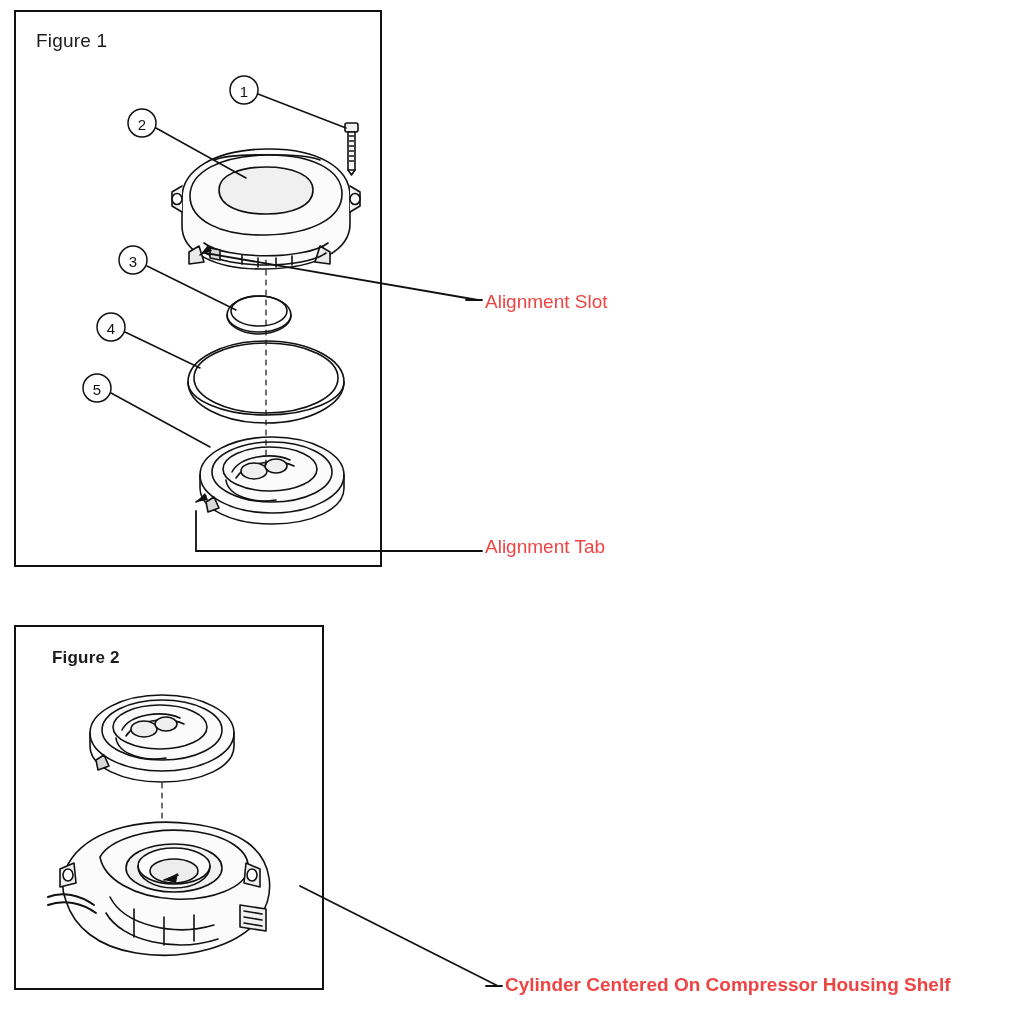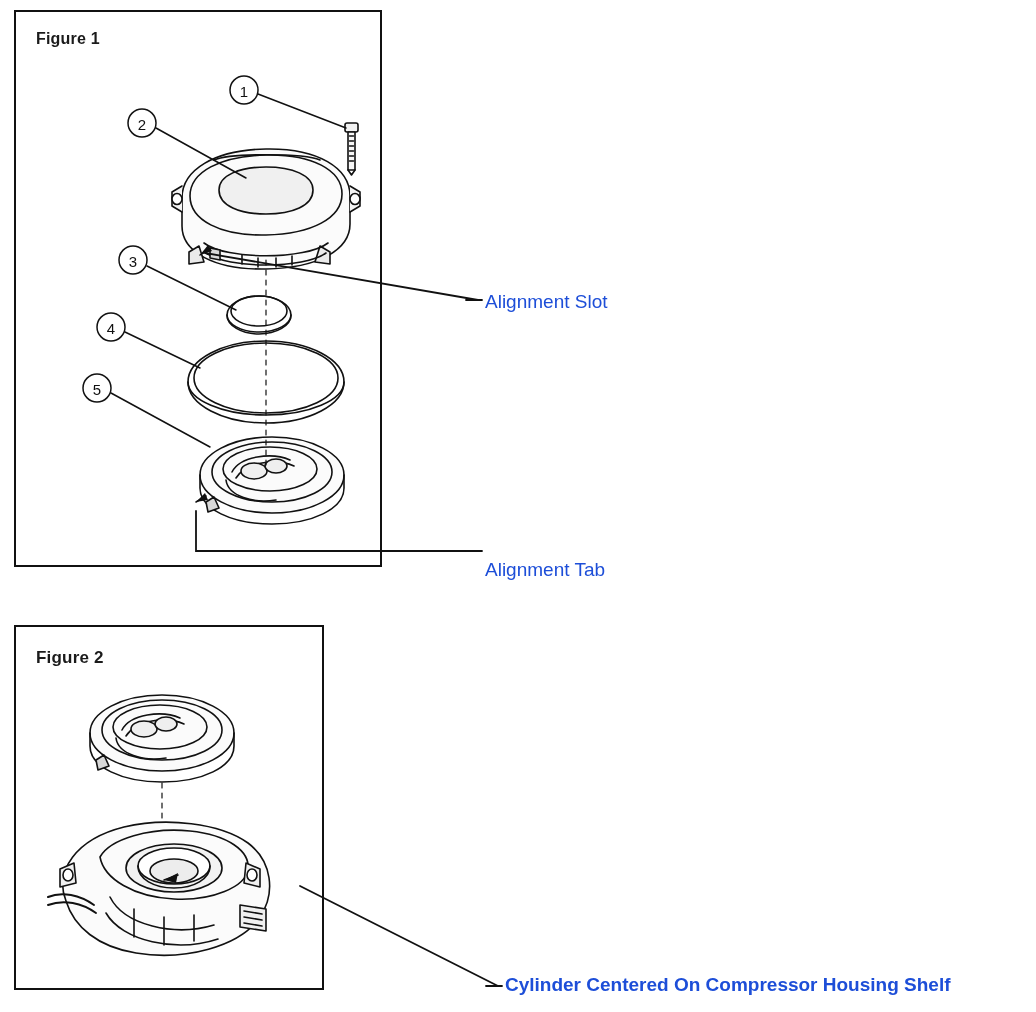--- a/index.html
+++ b/index.html
@@ -24,22 +24,22 @@
     width: 368px;
     height: 557px;
     border: 2px solid #111;
     box-sizing: border-box;
     background: #fff;
   }
   #figure1-title {
     position: absolute;
     left: 36px;
     top: 30px;
-    font-size: 16px;
-    font-weight: bold;
+    font-size: 19px;
+    font-weight: normal;
     letter-spacing: .2px;
   }
   #figure1-svg {
     position: absolute;
     left: 14px;
     top: 10px;
   }
 
   
   #figure2-panel {
@@ -47,42 +47,42 @@
     left: 14px;
     top: 625px;
     width: 310px;
     height: 365px;
     border: 2px solid #111;
     box-sizing: border-box;
     background: #fff;
   }
   #figure2-title {
     position: absolute;
-    left: 36px;
+    left: 52px;
     top: 648px;
     font-size: 17px;
     font-weight: bold;
     letter-spacing: .2px;
   }
   #figure2-svg {
     position: absolute;
     left: 14px;
     top: 625px;
   }
 
   
   .callout-label {
     position: absolute;
     font-size: 19px;
-    color: #1d4ed8;
+    color: #ef4444;
     white-space: nowrap;
     line-height: 1;
   }
   #label-alignment-slot { left: 485px; top: 292px; }
-  #label-alignment-tab  { left: 485px; top: 560px; text-align: right; }
+  #label-alignment-tab  { left: 485px; top: 537px; text-align: right; }
   #label-cylinder       { left: 505px; top: 975px; font-weight: bold; }
 
   
   #overlay {
     position: absolute;
     left: 0;
     top: 0;
     pointer-events: none;
   }
 

